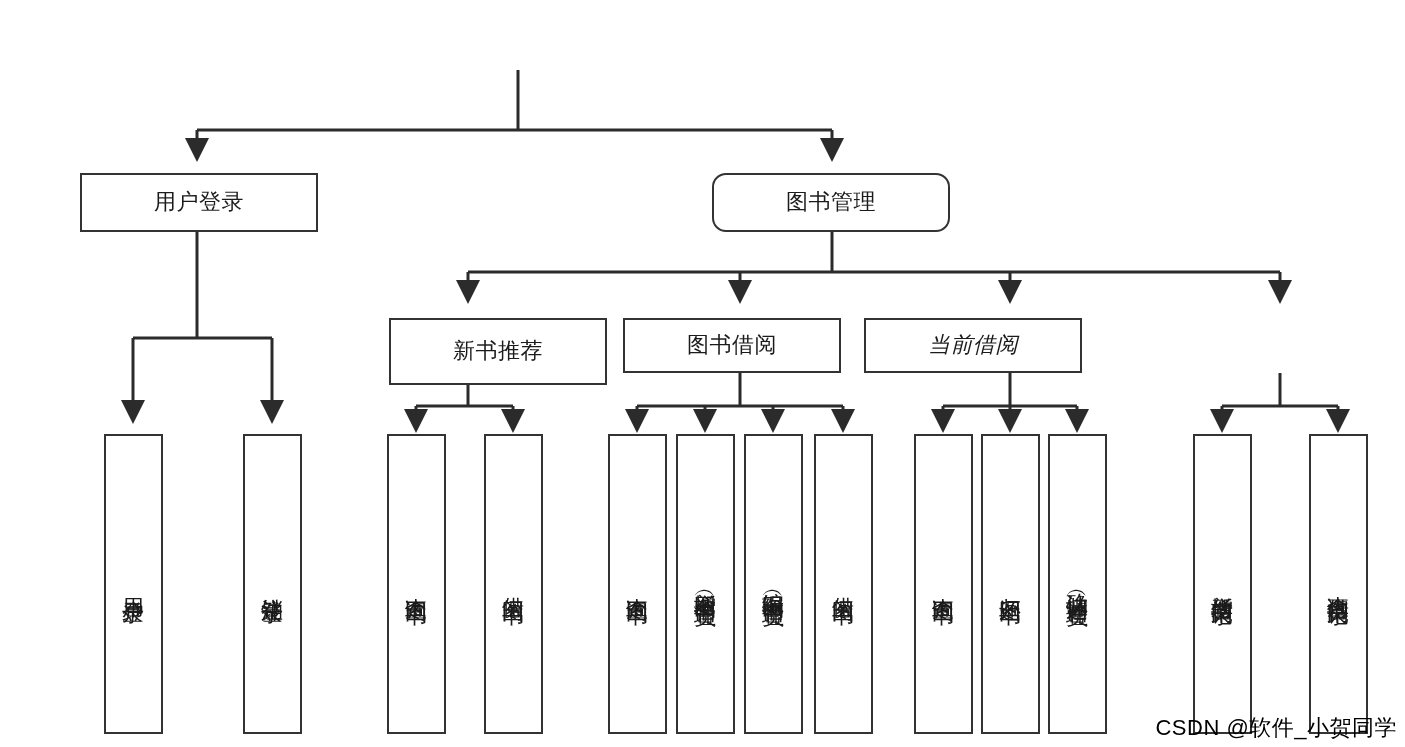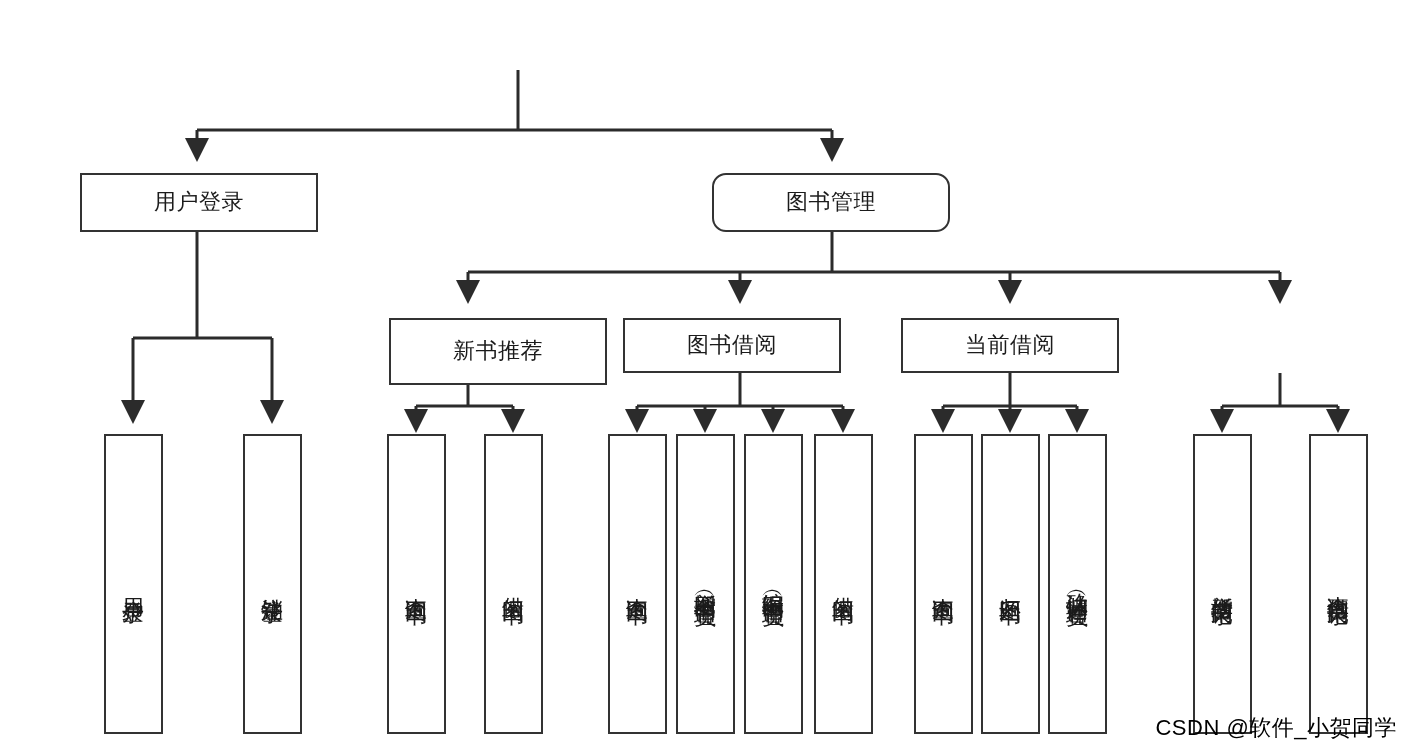--- a/index.html
+++ b/index.html
@@ -140,21 +140,21 @@
   </div>
 
   <div class="node horiz" style="left:355px; top:318px; width:218px; height:67px;margin-left:34px;">
     <span class="label">新书推荐</span>
   </div>
 
   <div class="node horiz" style="left:623px; top:318px; width:218px; height:55px;">
     <span class="label">图书借阅</span>
   </div>
 
-  <div class="node horiz" style="left:901px; top:318px; width:218px; height:55px;">
+  <div class="node horiz" style="left:864px; top:318px; width:218px; height:55px;font-style:italic;">
     <span class="label">当前借阅</span>
   </div>
 
 
   <div class="node vert" style="left:104px; top:434px; width:59px; height:300px;">
     <span class="label">用户登录</span>
   </div>
 
   <div class="node vert" style="left:243px; top:434px; width:59px; height:300px;">
     <span class="label">注销登录</span>

